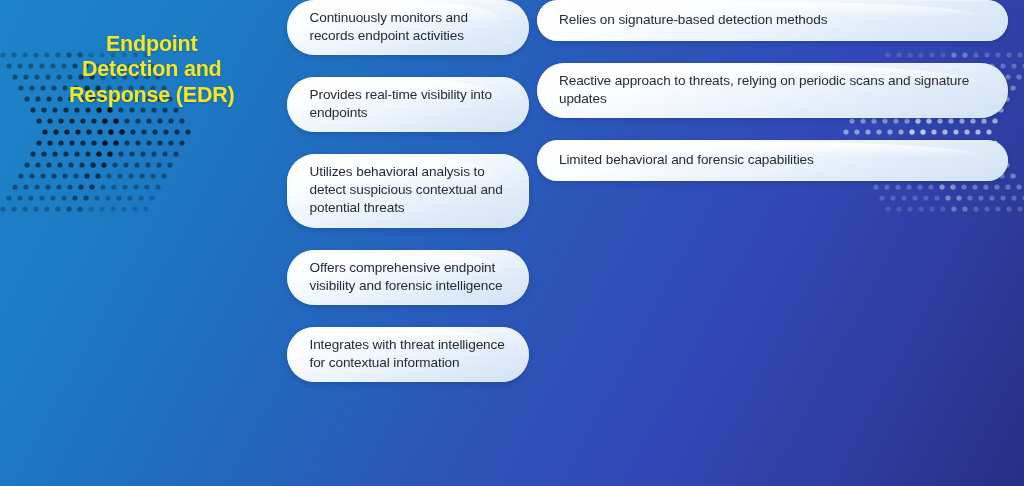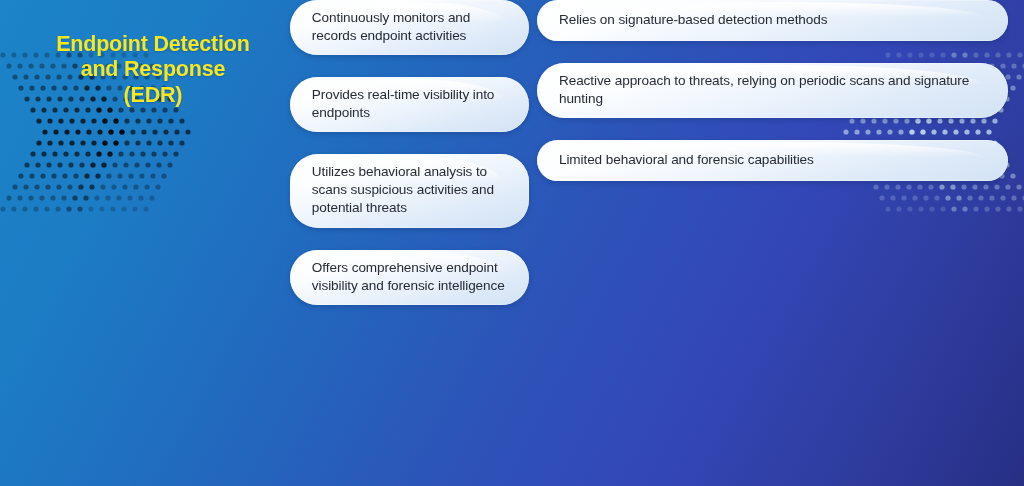--- a/index.html
+++ b/index.html
@@ -236,35 +236,38 @@
     <section class="column col-left">
       <h2 class="col-heading">Endpoint Detection and Response (EDR)</h2>
       <ul class="pill-list">
         <li class="pill">
           <span class="pill-text">Continuously monitors and records endpoint activities</span>
         </li>
         <li class="pill">
           <span class="pill-text">Provides real-time visibility into endpoints</span>
         </li>
         <li class="pill">
-          <span class="pill-text">Utilizes behavioral analysis to scans suspicious activities and potential threats</span>
+          <span class="pill-text">Utilizes behavioral analysis to detect suspicious contextual and potential threats</span>
         </li>
         <li class="pill">
           <span class="pill-text">Offers comprehensive endpoint visibility and forensic intelligence</span>
+        </li>
+        <li class="pill">
+          <span class="pill-text">Integrates with threat intelligence for contextual information</span>
         </li>
       </ul>
     </section>
 
     <section class="column col-right">
       <ul class="pill-list">
         <li class="pill">
           <span class="pill-text">Relies on signature-based detection methods</span>
         </li>
         <li class="pill">
-          <span class="pill-text">Reactive approach to threats, relying on periodic scans and signature hunting</span>
+          <span class="pill-text">Reactive approach to threats, relying on periodic scans and signature updates</span>
         </li>
         <li class="pill">
           <span class="pill-text">Limited behavioral and forensic capabilities</span>
         </li>
       </ul>
     </section>
 
   </div>
 </div>
 

